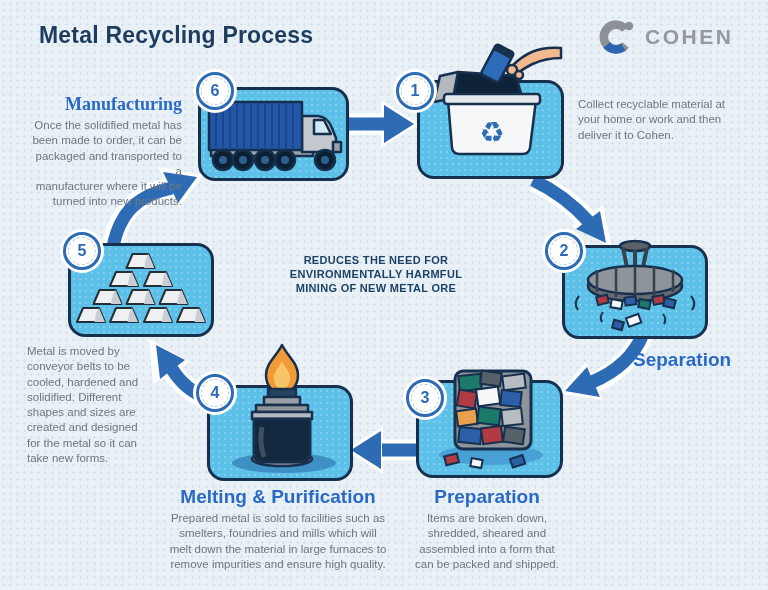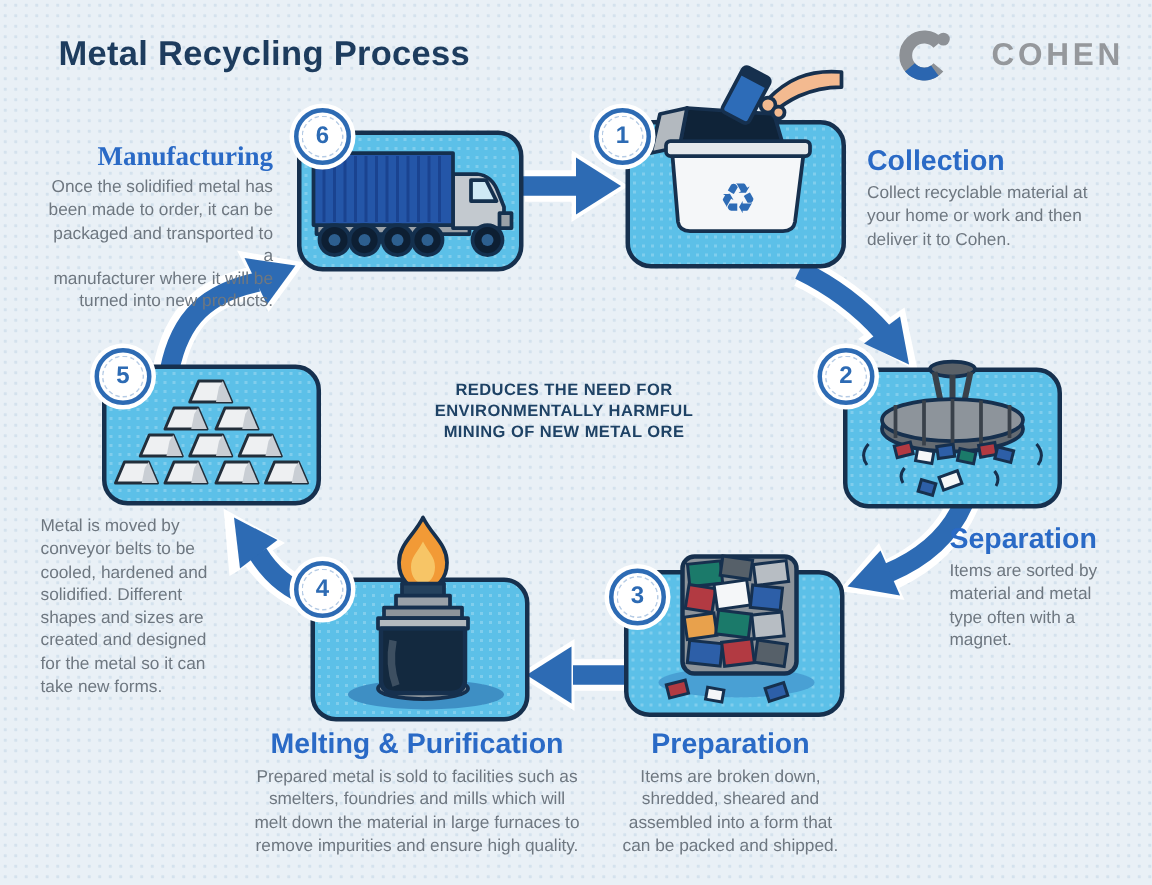--- a/index.html
+++ b/index.html
@@ -7,21 +7,21 @@
   .canvas{
     position:relative;width:768px;height:590px;overflow:hidden;
     background:#e9f0f6;
     background-image:radial-gradient(rgba(191,211,228,.5) 1px, transparent 1.3px);
     background-size:7px 7px;
   }
   .title{
     position:absolute;left:39px;top:22px;margin:0;z-index:3;
     font-size:23px;font-weight:bold;color:#1d3c5e;letter-spacing:.2px;
   }
-  .logo{position:absolute;left:597px;top:18px;z-index:3;display:flex;align-items:center;gap:22px;}
+  .logo{position:absolute;left:597px;top:18px;z-index:3;display:flex;align-items:center;gap:6px;}
   .logo-text{font-size:21px;font-weight:bold;color:#95989c;letter-spacing:2.5px;}
   .center-text{
     position:absolute;left:254px;top:253px;width:244px;z-index:3;
     text-align:center;font-size:11px;font-weight:bold;color:#1e4265;
     line-height:1.28;letter-spacing:.3px;white-space:pre-line;
   }
   .arrows{position:absolute;left:0;top:0;z-index:1;}
   .stepbox{
     position:absolute;z-index:2;
     background:#5cc0e8;
@@ -274,32 +274,27 @@
   <div class="steptext t-manufacturing align-right">
     <div class="step-title">Manufacturing</div>
     <div class="step-desc">Once the solidified metal has
 been made to order, it can be
 packaged and transported to a
 manufacturer where it will be
 turned into new products.</div>
   </div>
 
   <div class="steptext t-collection">
-    <div class="step-title">Collection</div>
     <div class="step-desc">Collect recyclable material at
 your home or work and then
 deliver it to Cohen.</div>
   </div>
 
   <div class="steptext t-separation">
     <div class="step-title">Separation</div>
-    <div class="step-desc">Items are sorted by
-material and metal
-type often with a
-magnet.</div>
   </div>
 
   <div class="steptext t-melting align-center">
     <div class="step-title">Melting &amp; Purification</div>
     <div class="step-desc">Prepared metal is sold to facilities such as
 smelters, foundries and mills which will
 melt down the material in large furnaces to
 remove impurities and ensure high quality.</div>
   </div>
 

